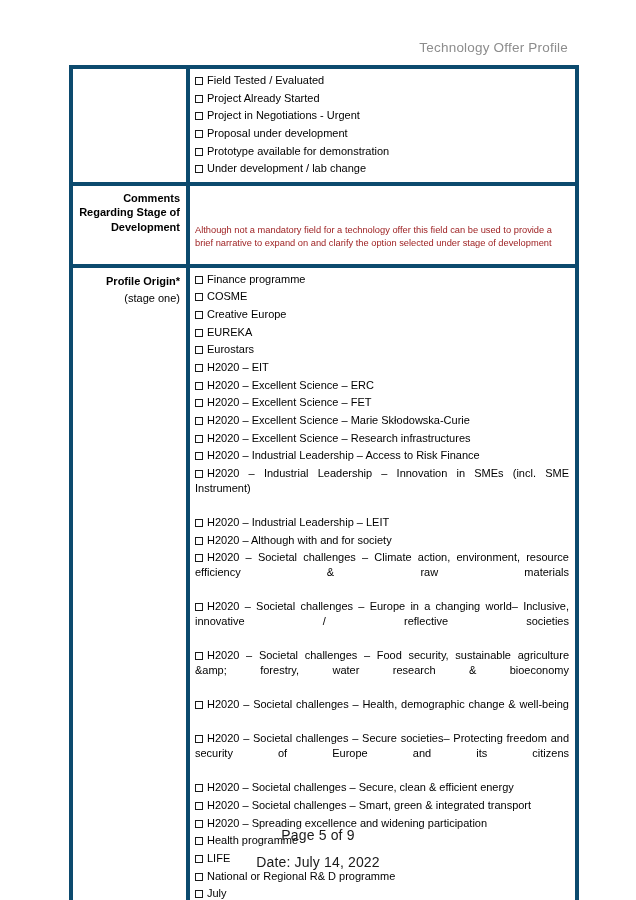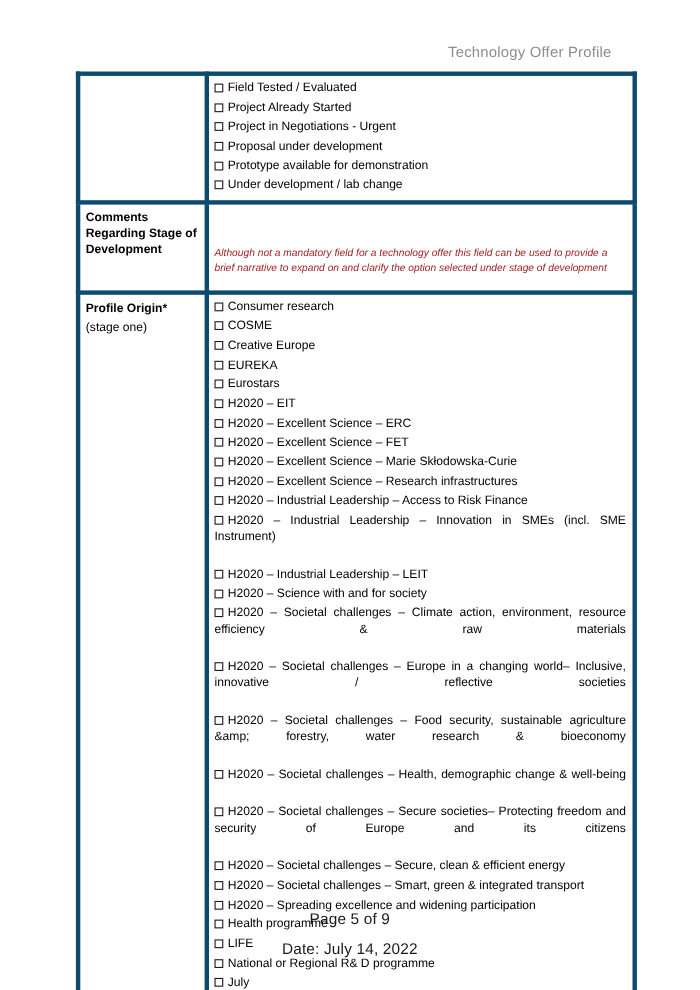--- a/index.html
+++ b/index.html
@@ -17,21 +17,21 @@
   }
   .page {
     position: relative;
     width: 636px;
     height: 900px;
     box-sizing: border-box;
   }
   .doc-header {
     position: absolute;
     top: 40px;
-    right: 80px;
+    right: 68px;
     font-size: 13.5px;
     color: #8d8d8d;
     letter-spacing: 0.2px;
     white-space: nowrap;
   }
   .form-table {
     position: absolute;
     left: 69px;
     top: 65px;
     width: 498px;
@@ -46,20 +46,21 @@
   .col-label {
     width: 113px;
   }
   .col-content {
     width: 385px;
   }
   .label-cell {
     padding: 6px 6px 8px 5px;
     font-size: 11px;
     line-height: 1.35;
+    text-align: right;
   }
   .label-title {
     font-weight: bold;
   }
   .label-sub {
     font-weight: normal;
     margin-top: 3px;
   }
   .content-cell {
     padding: 4px 6px 5px 5px;
@@ -101,21 +102,20 @@
     min-height: 68px;
   }
   .comments-spacer {
     height: 34px;
   }
   .note-red {
     color: #9e2122;
     font-size: 9.3px;
     line-height: 1.45;
     font-weight: normal;
-    font-style: italic;
   }
   .comments-label {
     padding-top: 5px;
   }
   .footer {
     position: absolute;
     left: 0;
     right: 0;
     top: 824px;
     text-align: center;
@@ -173,34 +173,34 @@
 
       <tr>
         <td class="col-label">
           <div class="label-cell">
             <div class="label-title">Profile Origin*</div>
             <div class="label-sub">(stage one)</div>
           </div>
         </td>
         <td class="col-content">
           <div class="content-cell" id="origin-options">
-              <div class="opt"><span class="cb"></span><span>Consumer research</span></div>
+              <div class="opt"><span class="cb"></span><span>Finance programme</span></div>
               <div class="opt"><span class="cb"></span><span>COSME</span></div>
               <div class="opt"><span class="cb"></span><span>Creative Europe</span></div>
               <div class="opt"><span class="cb"></span><span>EUREKA</span></div>
               <div class="opt"><span class="cb"></span><span>Eurostars</span></div>
               <div class="opt"><span class="cb"></span><span>H2020 – EIT</span></div>
               <div class="opt"><span class="cb"></span><span>H2020 – Excellent Science – ERC</span></div>
               <div class="opt"><span class="cb"></span><span>H2020 – Excellent Science – FET</span></div>
               <div class="opt"><span class="cb"></span><span>H2020 – Excellent Science – Marie Skłodowska-Curie</span></div>
               <div class="opt"><span class="cb"></span><span>H2020 – Excellent Science – Research infrastructures</span></div>
               <div class="opt"><span class="cb"></span><span>H2020 – Industrial Leadership – Access to Risk Finance</span></div>
               <div class="opt multi loose"><span class="cb"></span><span>H2020 – Industrial Leadership – Innovation in SMEs (incl. SME Instrument)</span></div>
               <div class="opt"><span class="cb"></span><span>H2020 – Industrial Leadership – LEIT</span></div>
-              <div class="opt"><span class="cb"></span><span>H2020 – Science with and for society</span></div>
+              <div class="opt"><span class="cb"></span><span>H2020 – Although with and for society</span></div>
               <div class="opt multi loose"><span class="cb"></span><span>H2020 – Societal challenges – Climate action, environment, resource efficiency &amp; raw materials</span></div>
               <div class="opt multi loose"><span class="cb"></span><span>H2020 – Societal challenges – Europe in a changing world– Inclusive, innovative / reflective societies</span></div>
               <div class="opt multi loose"><span class="cb"></span><span>H2020 – Societal challenges – Food security, sustainable agriculture &amp;amp; forestry, water research &amp; bioeconomy</span></div>
               <div class="opt multi loose"><span class="cb"></span><span>H2020 – Societal challenges – Health, demographic change &amp; well-being</span></div>
               <div class="opt multi loose"><span class="cb"></span><span>H2020 – Societal challenges – Secure societies– Protecting freedom and security of Europe and its citizens</span></div>
               <div class="opt"><span class="cb"></span><span>H2020 – Societal challenges – Secure, clean &amp; efficient energy</span></div>
               <div class="opt"><span class="cb"></span><span>H2020 – Societal challenges – Smart, green &amp; integrated transport</span></div>
               <div class="opt"><span class="cb"></span><span>H2020 – Spreading excellence and widening participation</span></div>
               <div class="opt"><span class="cb"></span><span>Health programme</span></div>
               <div class="opt"><span class="cb"></span><span>LIFE</span></div>

